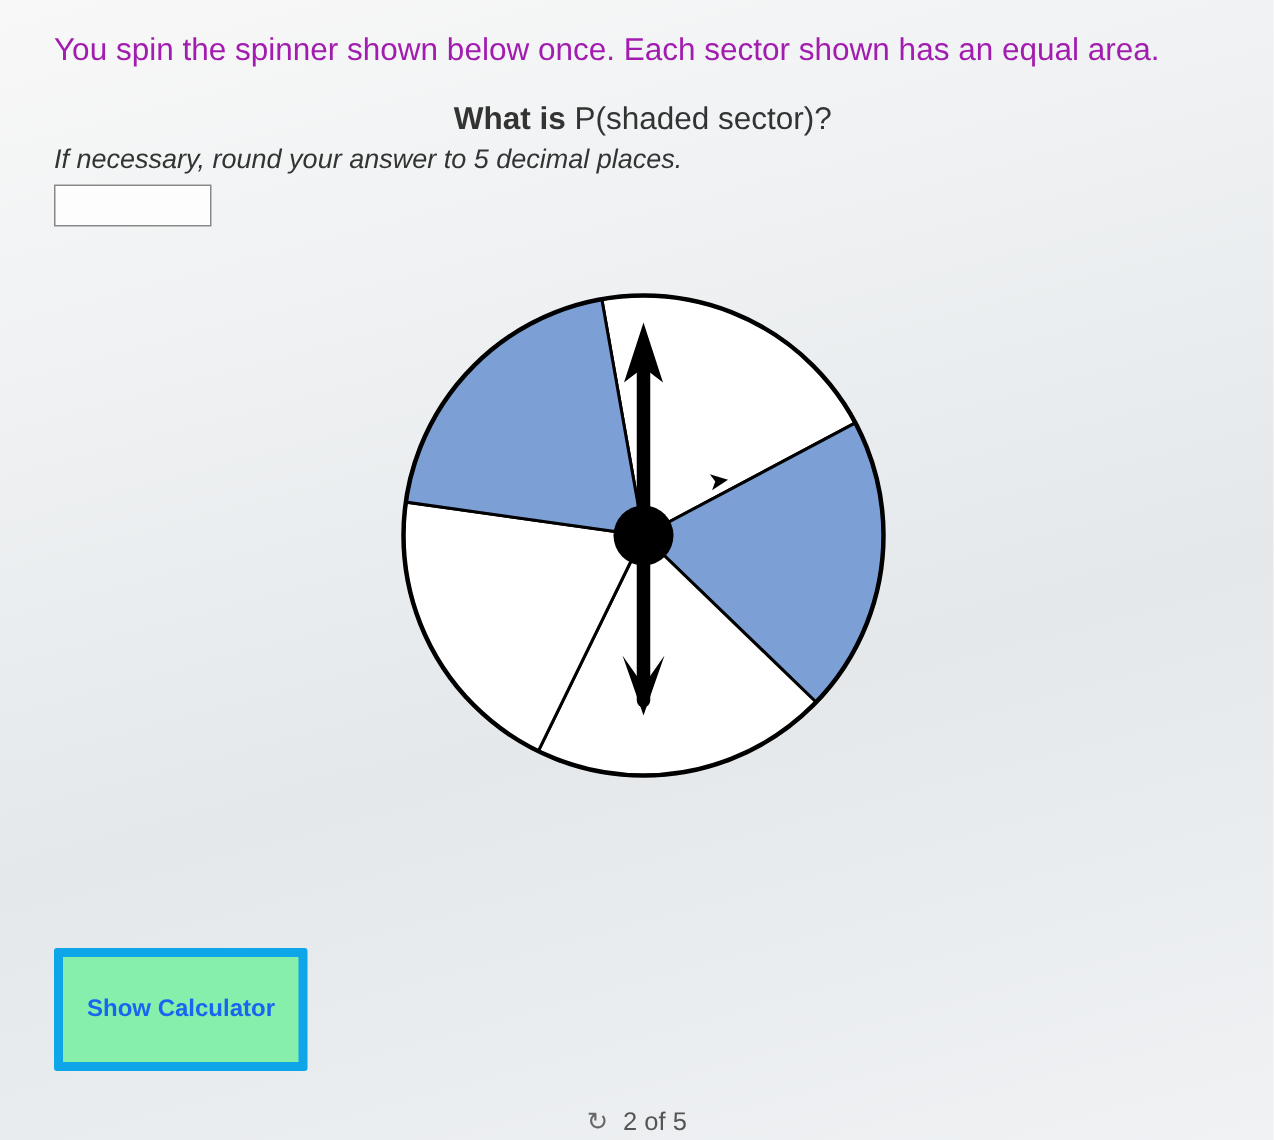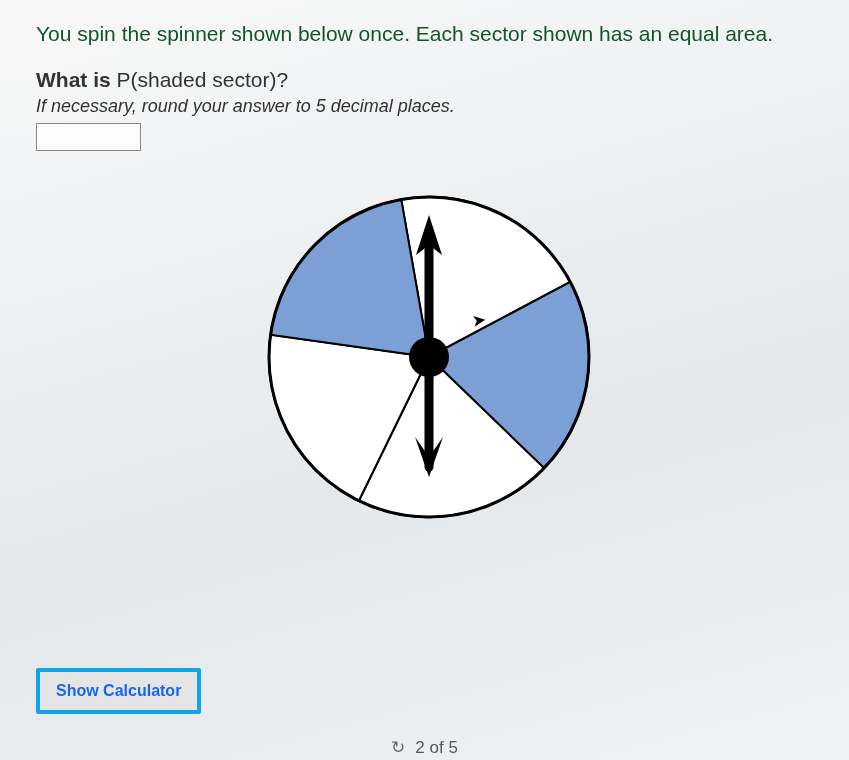--- a/index.html
+++ b/index.html
@@ -9,27 +9,28 @@
       width: 849px;
       height: 760px;
       padding: 18px 28px 0 36px;
       color: #333;
       position: relative;
       overflow: hidden;
     }
     .question-text {
       font-size: 21px;
       line-height: 1.5;
-      color: #14532d;
+      color: #a21caf;
       margin-bottom: 18px;
     }
     .prompt-line {
       font-size: 21px;
       font-weight: 600;
       margin-bottom: 4px;
+      text-align: center;
     }
     .prompt-line .paren {
       font-weight: 400;
     }
     .hint {
       font-size: 18px;
       font-style: italic;
       color: #333;
       margin-bottom: 6px;
     }
@@ -43,26 +44,26 @@
     }
     .spinner-wrap {
       display: flex;
       justify-content: center;
       margin-top: 26px;
     }
     .show-calc {
       position: absolute;
       left: 36px;
       bottom: 46px;
-      background: #e5e5e5;
-      border: 4px solid #0ea5e9;
+      background: #86efac;
+      border: 6px solid #0ea5e9;
       color: #1865f2;
       font-weight: 600;
       font-size: 16px;
-      padding: 10px 16px;
+      padding: 26px 16px;
       border-radius: 2px;
       cursor: pointer;
     }
     .bottom-bar {
       position: absolute;
       bottom: 0;
       left: 50%;
       transform: translateX(-50%);
       display: flex;
       align-items: center;

